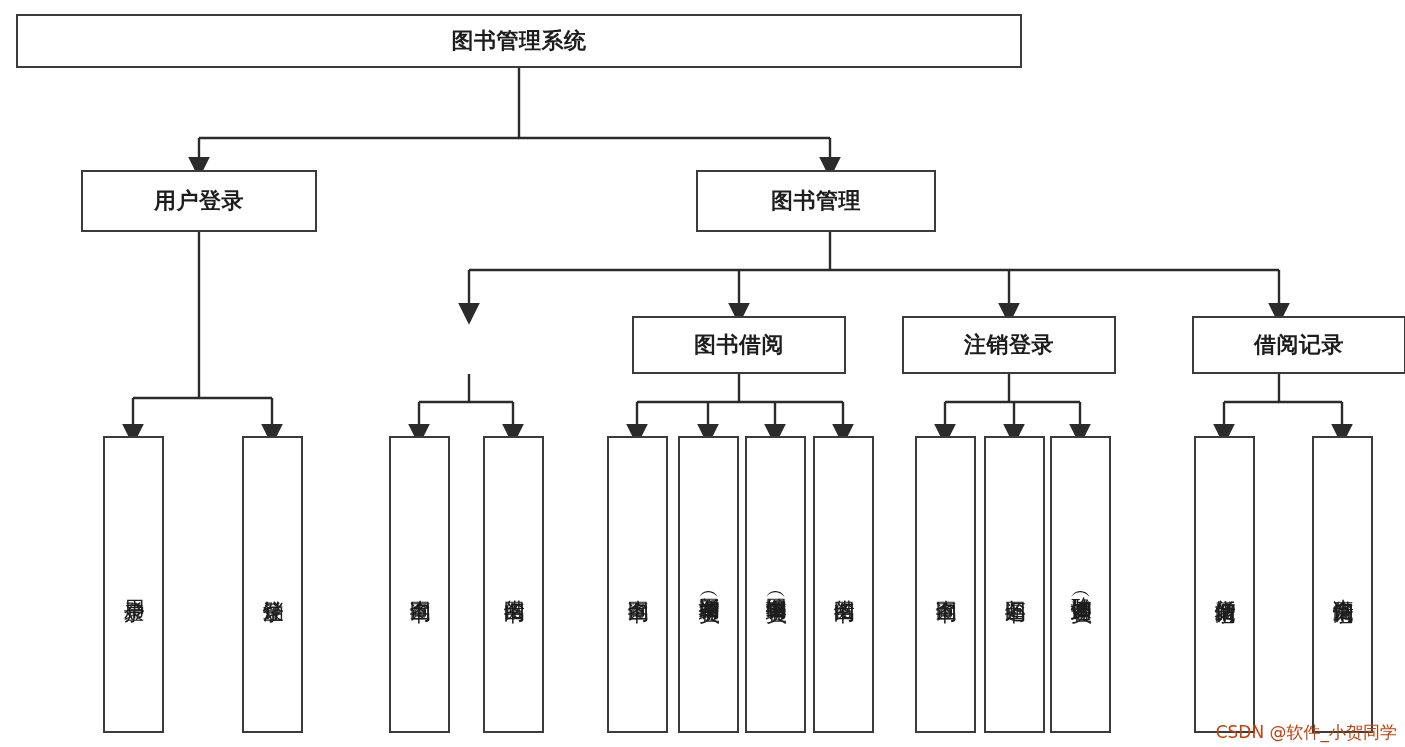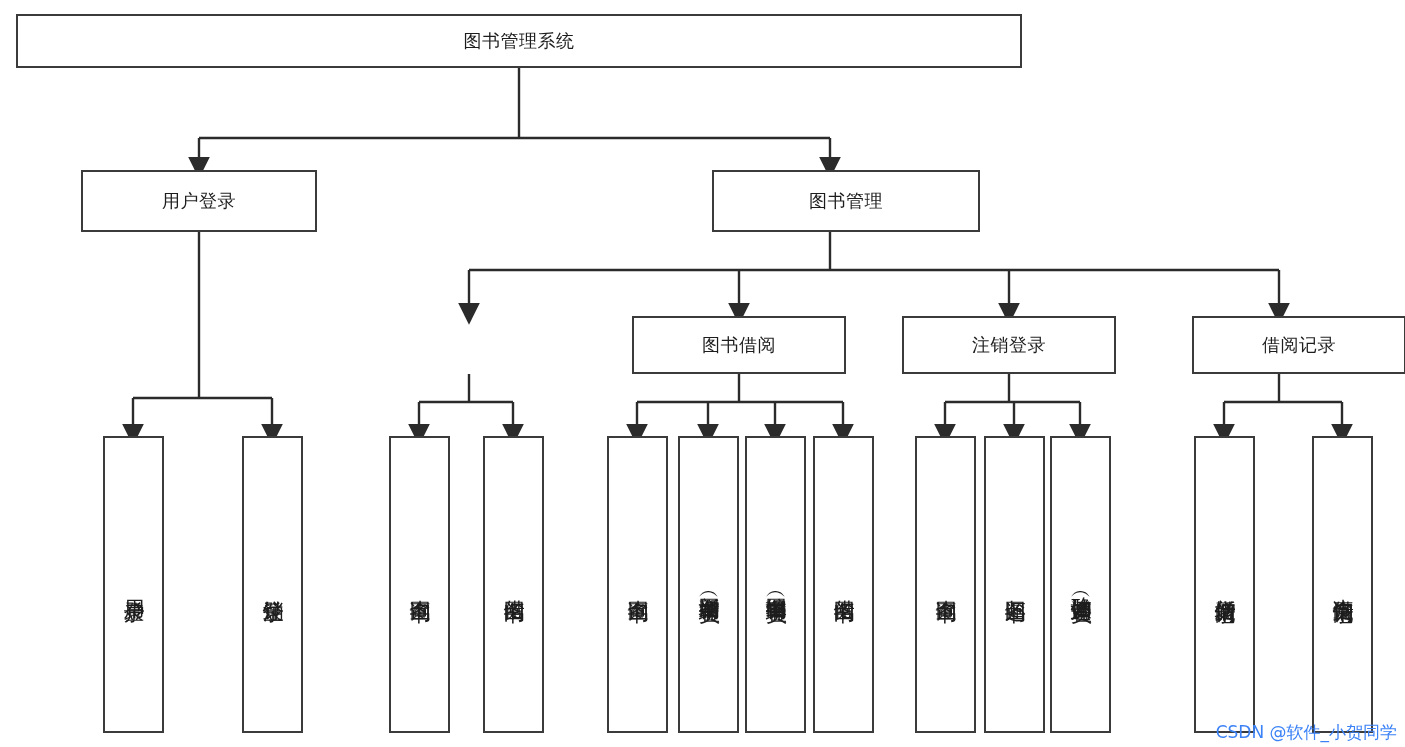--- a/index.html
+++ b/index.html
@@ -35,41 +35,42 @@
     color: #1d1d1d;
   }
   .node .label {
     display: block;
     text-align: center;
     line-height: 1.18;
     letter-spacing: 0.5px;
   }
   .node.h .label {
     writing-mode: horizontal-tb;
-    font-size: 18px;
+    font-size: 22px;
+    font-weight: bold;
   }
   .node.v {
     align-items: center;
     justify-content: center;
     padding: 6px 0;
   }
   .node.v .label {
     writing-mode: vertical-rl;
     text-orientation: upright;
     font-size: 21px;
     line-height: 1.12;
     letter-spacing: 1px;
     max-height: 100%;
   }
   #watermark {
     position: absolute;
     right: 8px;
     bottom: 3px;
     font-size: 17px;
-    color: #3b82f6;
+    color: #c2410c;
     white-space: nowrap;
     pointer-events: none;
   }
 </style>
 </head>
 <body>
 
 <div id="canvas">
 
   <svg id="edges" viewBox="0 0 1405 747" xmlns="http://www.w3.org/2000/svg">
@@ -122,21 +123,21 @@
     </g>
   </svg>
 
   <div class="node h" style="left:16px; top:14px; width:1006px; height:54px;">
     <span class="label">图书管理系统</span>
   </div>
 
   <div class="node h" style="left:81px; top:170px; width:236px; height:62px;">
     <span class="label">用户登录</span>
   </div>
-  <div class="node h" style="left:712px; top:170px; width:268px; height:62px;">
+  <div class="node h" style="left:696px; top:170px; width:240px; height:62px;">
     <span class="label">图书管理</span>
   </div>
 
   <div class="node h" style="left:632px; top:316px; width:214px; height:58px;">
     <span class="label">图书借阅</span>
   </div>
   <div class="node h" style="left:902px; top:316px; width:214px; height:58px;">
     <span class="label">注销登录</span>
   </div>
   <div class="node h" style="left:1172px; top:316px; width:214px; height:58px;margin-left:20px;">

